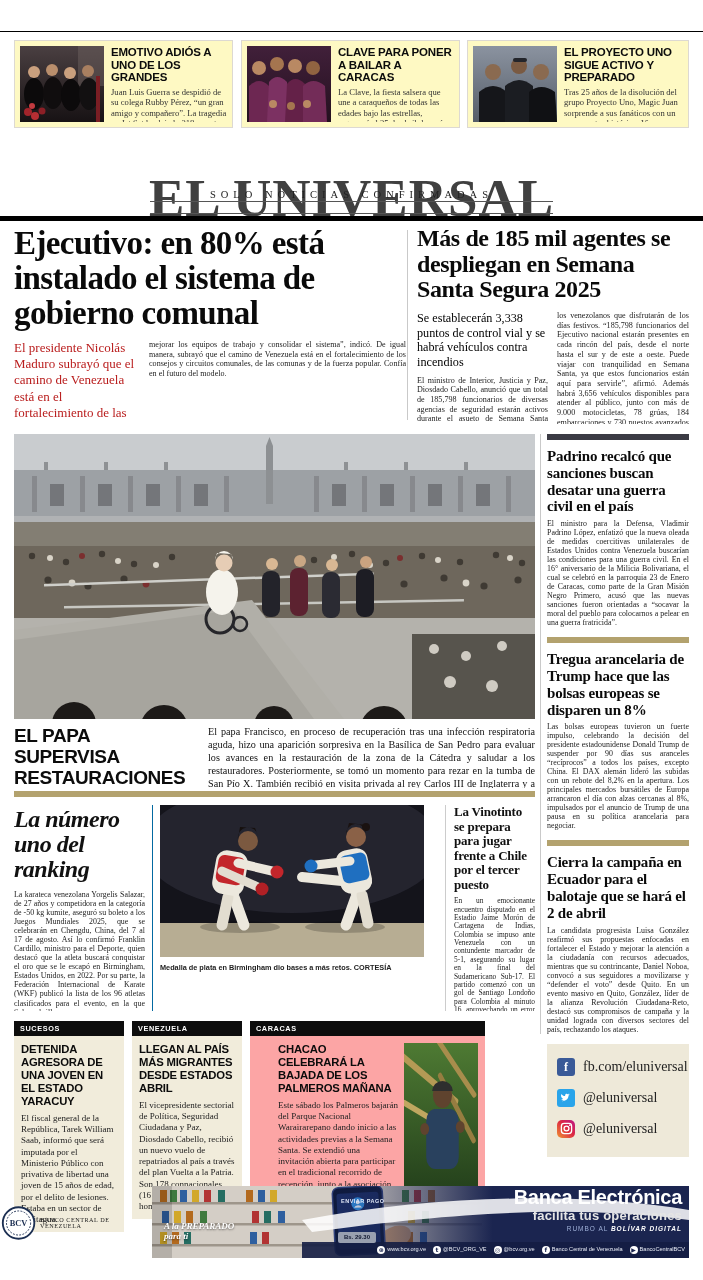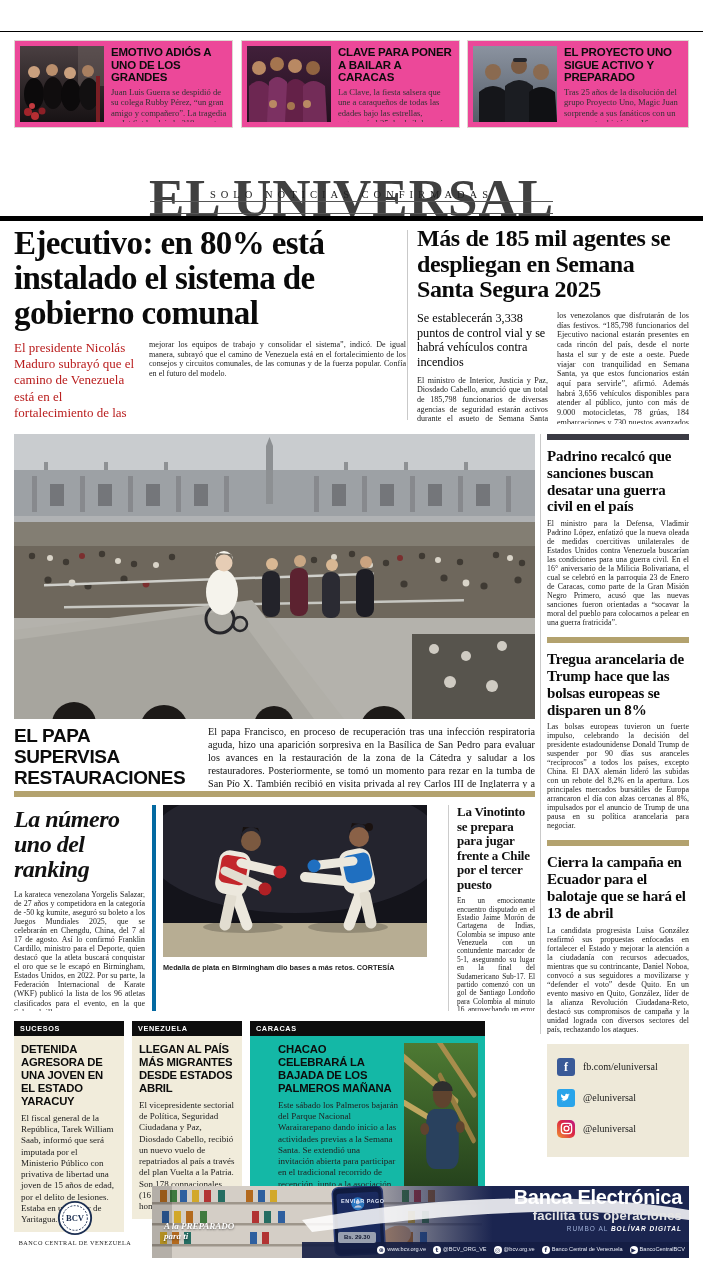--- a/index.html
+++ b/index.html
@@ -1,21 +1,21 @@
 <!DOCTYPE html>
 <html><head>
 <meta charset="utf-8">
 <style>
   html,body{margin:0;padding:0;background:#fff;}
   body{width:703px;height:1280px;position:relative;font-family:"Liberation Serif",serif;color:#111;}
   .page{position:absolute;inset:0;background:#fff;overflow:hidden;}
   .abs{position:absolute;}
   .rule{background:#000;}
   
-  .brief{position:absolute;top:40px;height:88px;border:1px solid #ddd9d2;background:#ec4899;box-sizing:border-box;display:flex;gap:7px;padding:5px;}
+  .brief{position:absolute;top:40px;height:88px;border:1px solid #ddd9d2;background:#fef9c3;box-sizing:border-box;display:flex;gap:7px;padding:5px;}
   .brief .ph{width:84px;height:76px;flex:none;overflow:hidden;}
   .brief .tx{flex:1;overflow:hidden;}
   .brief h4{margin:0 0 3px;font:700 11.5px/1.1 "Liberation Sans",sans-serif;letter-spacing:-0.2px;color:#0c0c0c;}
   .brief p{margin:0;font-size:8.6px;line-height:1.22;color:#333;}
   
   .mast-title{position:absolute;top:133px;left:0;width:703px;text-align:center;font:700 53px/1 "Liberation Serif",serif;letter-spacing:1px;color:#404040;margin-top:39px;}
   .mast-tag{position:absolute;top:190px;left:0;width:703px;text-align:center;font:400 10.5px/1 "Liberation Serif",serif;letter-spacing:5px;color:#222;}
   .dl-line{position:absolute;left:150px;right:150px;height:1px;background:#555;}
   .dateline{position:absolute;top:205px;left:0;width:703px;text-align:center;font:700 8.5px/1 "Liberation Sans",sans-serif;letter-spacing:0.6px;color:#333;}
   .thick{position:absolute;left:0;right:0;top:216px;height:5px;background:#000;}
@@ -35,53 +35,53 @@
   .btxt{font-size:8.1px;line-height:1.2;text-align:justify;color:#222;}
   .photo-main{margin-top:12px;width:521px;height:285px;overflow:hidden;}
   
   .caprow{display:flex;gap:12px;margin-top:7px;height:62px;overflow:hidden;}
   .pope-kick{width:182px;flex:none;font:700 19px/1.1 "Liberation Sans",sans-serif;letter-spacing:-0.4px;color:#0c0c0c;}
   .caption{flex:1;font-size:10.2px;line-height:1.27;text-align:justify;color:#111;}
   .bar{height:6px;background:#b3a26e;}
   .bar.dark{background:#3b3b44;}
   
   .sportsrow{display:flex;margin-top:8px;height:206px;overflow:hidden;}
-  .rank{width:131px;flex:none;padding-right:7px;border-right:4px solid #0369a1;}
+  .rank{width:131px;flex:none;padding-right:7px;border-right:1px solid #0369a1;}
   .rank h2{margin:2px 0 7px;font:700 italic 24px/1.05 "Liberation Serif",serif;font-style:italic;letter-spacing:-0.5px;}
   .rank p{margin:0;font-size:7.9px;line-height:1.15;text-align:justify;color:#222;}
   .kfig{width:278px;flex:none;padding:0 7px;}
   .kcap{margin-top:3px;font:700 7.3px/1.2 "Liberation Sans",sans-serif;color:#222;}
   .vino{flex:1;padding-left:8px;border-left:1px solid #ccc;}
   .vino h3{margin:0 0 5px;font:700 13px/1.12 "Liberation Serif",serif;letter-spacing:-0.2px;}
   .vino p{margin:0;font-size:7.4px;line-height:1.13;text-align:justify;color:#222;}
   
   .bbrow{display:flex;gap:8px;margin-top:10px;}
   .bb{width:110px;flex:none;}
   .bb.caracas{width:235px;}
   .bbbar{background:#0d0d0d;color:#fff;font:700 7.3px/15px "Liberation Sans",sans-serif;letter-spacing:0.6px;padding:0 6px;}
   .bbbox{background:#f1ecdb;padding:7px;min-height:136px;}
   .bb h4{margin:0 0 5px;font:700 11.3px/1.15 "Liberation Sans",sans-serif;letter-spacing:-0.2px;color:#0c0c0c;}
   .bb p{margin:0;font-size:9px;line-height:1.25;color:#222;}
-  .caracas .bbbox{background:#14b8a6;display:flex;gap:6px;padding-left:28px;}
+  .caracas .bbbox{background:#fca5a5;display:flex;gap:6px;padding-left:28px;}
   .caracas .ctx{width:120px;flex:none;}
   .caracas .cph{flex:1;height:152px;overflow:hidden;}
   
   .rail{position:absolute;left:547px;top:434px;width:142px;height:750px;overflow:hidden;}
   .rail h3{margin:8px 0 4px;font:700 15px/1.12 "Liberation Serif",serif;letter-spacing:-0.2px;color:#0a0a0a;}
   .rail p{margin:0 0 10px;font-size:7.9px;line-height:1.14;text-align:justify;color:#222;}
   .socbox{background:#eee9d9;padding:14px 10px 6px;margin-top:4px;}
   .socrow{display:flex;align-items:center;gap:8px;margin-bottom:13px;}
-  .socrow .lbl{font-size:10px;color:#222;}
+  .socrow .lbl{font-size:14px;color:#222;}
   .sic{width:18px;height:18px;border-radius:3px;flex:none;display:flex;align-items:center;justify-content:center;}
   .sic.fb{background:#3a5a98;color:#fff;font:700 12px/1 "Liberation Serif",serif;}
   .sic.tw{background:#29a4ea;}
   .sic.ig{background:linear-gradient(45deg,#f09433,#dc2743 55%,#bc1888);border-radius:5px;}
   
   .banner{position:absolute;left:0;top:1186px;width:703px;height:76px;}
-  .bcvblk{position:absolute;left:0;top:2px;width:150px;height:70px;display:flex;flex-direction:column;align-items:center;justify-content:center;gap:3px;}
+  .bcvblk{position:absolute;left:0;top:2px;width:150px;height:70px;display:flex;flex-direction:row;align-items:center;justify-content:center;gap:3px;}
   .bcvlbl{font:400 6.2px/1 "Liberation Serif",serif;letter-spacing:0.5px;color:#222;}
   .ad{position:absolute;left:152px;top:0;width:537px;height:72px;overflow:hidden;background:#1b2550;}
   .ad .ttl{position:absolute;right:7px;top:1px;font:700 20px/1.05 "Liberation Sans",sans-serif;color:#fff;letter-spacing:-0.3px;}
   .ad .sub{position:absolute;right:7px;top:23px;font:700 13px/1 "Liberation Sans",sans-serif;color:#e5e5e5;letter-spacing:0.2px;}
   .ad .rumbo{position:absolute;right:7px;top:40px;font:400 6.5px/1 "Liberation Sans",sans-serif;color:#9fb0d8;letter-spacing:1px;}
   .ad .rumbo b{color:#fff;font-style:italic;}
   .ad .slogan{position:absolute;left:12px;top:36px;width:86px;font:700 italic 9px/1.1 "Liberation Serif",serif;color:#fff;text-shadow:0 1px 2px #0008;}
   .ad .ph-lbl{position:absolute;left:189px;top:13px;font:700 5.5px/1 "Liberation Sans",sans-serif;color:#dfe6f5;letter-spacing:0.5px;}
   .ad .ph-btn{position:absolute;left:186px;top:46px;width:38px;height:11px;background:#99a0b0;border-radius:2px;font:700 6px/11px "Liberation Sans",sans-serif;color:#101730;text-align:center;}
   .socline{position:absolute;right:4px;bottom:4px;display:flex;align-items:center;gap:7px;}
@@ -427,21 +427,21 @@
   </div>
 
   <div class="rail">
     <div class="bar dark"></div>
     <h3>Padrino recalcó que sanciones buscan desatar una guerra civil en el país</h3>
     <p>El ministro para la Defensa, Vladimir Padrino López, enfatizó que la nueva oleada de medidas coercitivas unilaterales de Estados Unidos contra Venezuela buscarían las condiciones para una guerra civil. En el 16° aniversario de la Milicia Bolivariana, el cual se celebró en la parroquia 23 de Enero de Caracas, como parte de la Gran Misión Negro Primero, acusó que las nuevas sanciones fueron orientadas a “socavar la moral del pueblo para colocarnos a pelear en una guerra fratricida”.</p>
     <div class="bar"></div>
     <h3>Tregua arancelaria de Trump hace que las bolsas europeas se disparen un 8%</h3>
     <p>Las bolsas europeas tuvieron un fuerte impulso, celebrando la decisión del presidente estadounidense Donald Trump de suspender por 90 días sus aranceles “recíprocos” a todos los países, excepto China. El DAX alemán lideró las subidas con un rebote del 8,2% en la apertura. Los principales mercados bursátiles de Europa arrancaron el día con alzas cercanas al 8%, impulsados por el anuncio de Trump de una pausa en su política arancelaria para negociar.</p>
     <div class="bar"></div>
-    <h3>Cierra la campaña en Ecuador para el balotaje que se hará el 13 de abril</h3>
+    <h3>Cierra la campaña en Ecuador para el balotaje que se hará el 2 de abril</h3>
     <p>La candidata progresista Luisa González reafirmó sus propuestas enfocadas en fortalecer el Estado y mejorar la atención a la ciudadanía con recursos adecuados, mientras que su contrincante, Daniel Noboa, convocó a sus seguidores a movilizarse y “defender el voto” desde Quito. En un evento masivo en Quito, González, líder de la alianza Revolución Ciudadana-Reto, destacó sus compromisos de campaña y la unidad lograda con diversos sectores del país, rechazando los ataques.</p>
 
     <div class="socbox">
       <div class="socrow">
         <div class="sic fb">f</div>
         <span class="lbl">fb.com/eluniversal</span>
       </div>
       <div class="socrow">
         <div class="sic tw">
           <svg viewBox="0 0 14 14" width="13" height="13">

